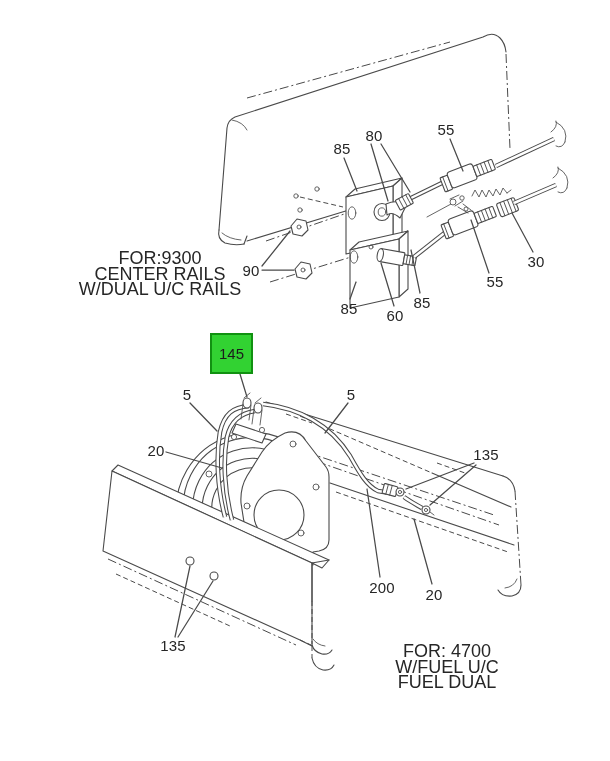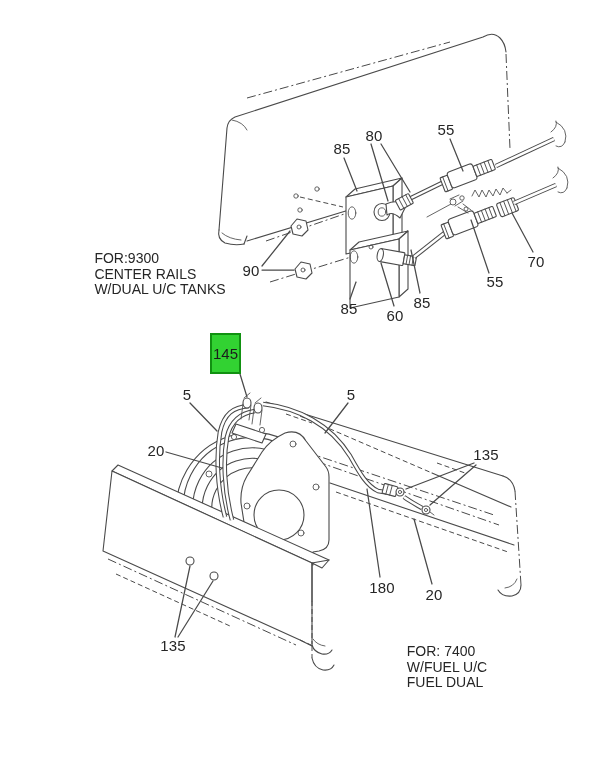--- a/index.html
+++ b/index.html
@@ -9,22 +9,22 @@
   .ln{fill:none;stroke:currentColor;stroke-width:1.1;stroke-linecap:round;stroke-linejoin:round;}
   .lnf{fill:#ffffff;stroke:currentColor;stroke-width:1.1;stroke-linejoin:round;}
   .thin{stroke-width:0.85;}
   .cl{fill:none;stroke:currentColor;stroke-width:1;stroke-dasharray:9 3 2 3;}
   .dsh{fill:none;stroke:currentColor;stroke-width:1;stroke-dasharray:5 3;}
   .ldr{fill:none;stroke:currentColor;stroke-width:1.25;stroke-linecap:round;}
   .tO{fill:none;stroke:currentColor;stroke-width:4.6;stroke-linecap:butt;}
   .tI{fill:none;stroke:#ffffff;stroke-width:2.5;stroke-linecap:butt;}
   .labels{position:absolute;left:0;top:0;width:100%;height:100%;color:#262626;}
   .co{position:absolute;transform:translate(-50%,-50%);font-size:15px;letter-spacing:.2px;white-space:nowrap;}
-  .caption{position:absolute;transform:translate(-50%,-50%);text-align:left;font-size:14px;line-height:15.6px;white-space:nowrap;}
-  .hl-box{position:absolute;left:210px;top:333px;width:31px;height:41px;box-sizing:border-box;
+  .caption{position:absolute;transform:translate(-50%,-50%);text-align:center;font-size:18px;line-height:15.6px;white-space:nowrap;}
+  .hl-box{position:absolute;left:210px;top:333px;width:43px;height:41px;box-sizing:border-box;
           background:#32d232;border:2px solid #119111;display:flex;align-items:center;justify-content:center;
           font-size:15px;color:#1c1c1c;}
 </style>
 </head>
 <body>
 
 <div class="stage" style="background: rgb(255, 255, 255);">
 
   <svg class="art-svg" width="610" height="761" viewBox="0 0 610 761" style="color: rgb(74, 74, 74);">
 
@@ -250,43 +250,43 @@
       <path class="ldr" d="M 474,463 L 406,489 M 476,465 L 430,505"></path>
     </g>
   </svg>
 
   <div class="labels" style="color: rgb(38, 38, 38);">
 
     <div class="co" style="left:342px;top:148px">85</div>
     <div class="co" style="left:374px;top:135px">80</div>
     <div class="co" style="left:446px;top:129px">55</div>
     <div class="co" style="left:495px;top:281px">55</div>
-    <div class="co" style="left:536px;top:261px">70</div>
+    <div class="co" style="left:536px;top:261px">30</div>
     <div class="co" style="left:395px;top:315px">60</div>
     <div class="co" style="left:349px;top:308px">85</div>
     <div class="co" style="left:422px;top:302px">85</div>
     <div class="co" style="left:251px;top:270px">90</div>
 
     <div class="caption" style="left:160px;top:274px">
       <div>FOR:9300</div>
       <div>CENTER RAILS</div>
-      <div>W/DUAL U/C TANKS</div>
+      <div>W/DUAL U/C RAILS</div>
     </div>
 
     <div class="hl-box" style="background: rgb(50, 210, 50); border-color: rgb(17, 145, 17);">
       <span>145</span>
     </div>
 
     <div class="co" style="left:187px;top:394px">5</div>
     <div class="co" style="left:351px;top:394px">5</div>
     <div class="co" style="left:156px;top:450px">20</div>
     <div class="co" style="left:434px;top:594px">20</div>
-    <div class="co" style="left:382px;top:587px">180</div>
+    <div class="co" style="left:382px;top:587px">200</div>
     <div class="co" style="left:173px;top:645px">135</div>
     <div class="co" style="left:486px;top:454px">135</div>
 
     <div class="caption" style="left:447px;top:667px">
-      <div>FOR: 7400</div>
+      <div>FOR: 4700</div>
       <div>W/FUEL U/C</div>
       <div>FUEL DUAL</div>
     </div>
   </div>
 </div>
 
 </body></html>

